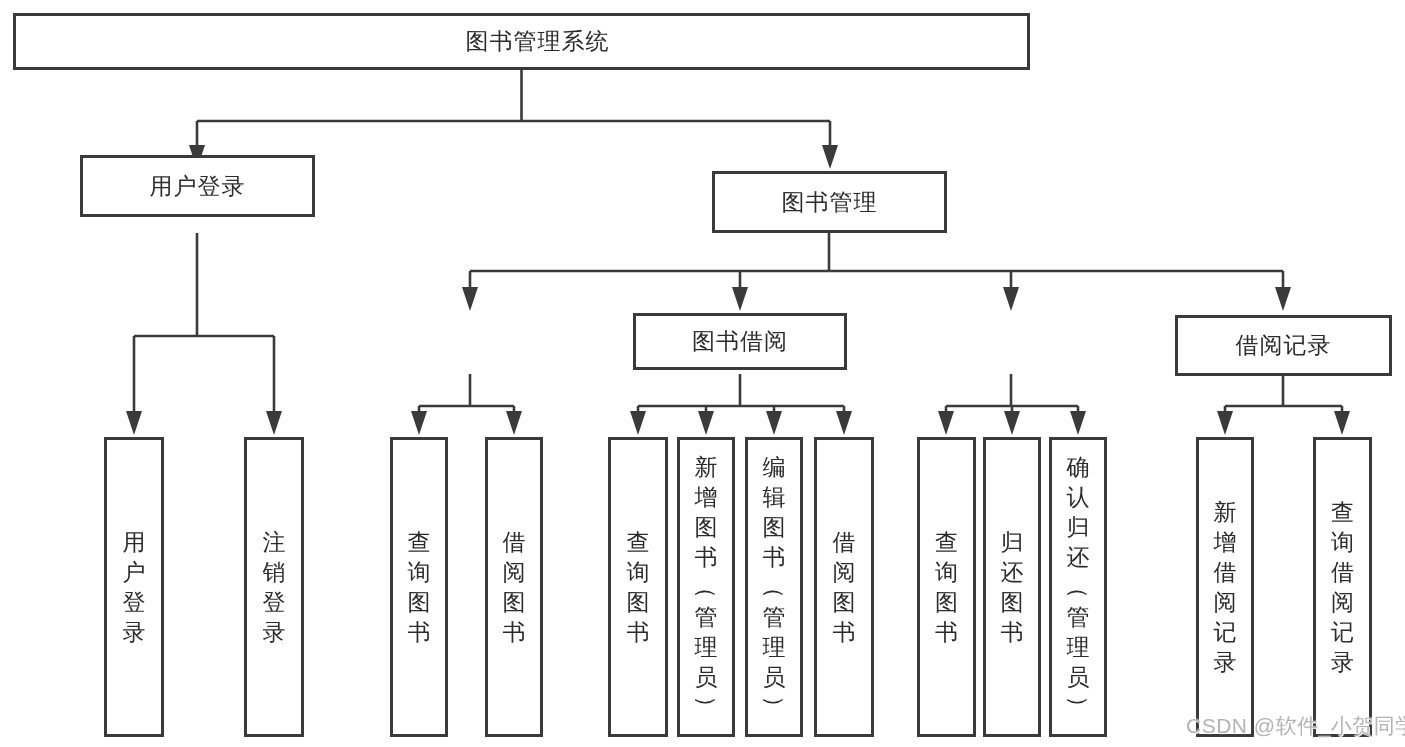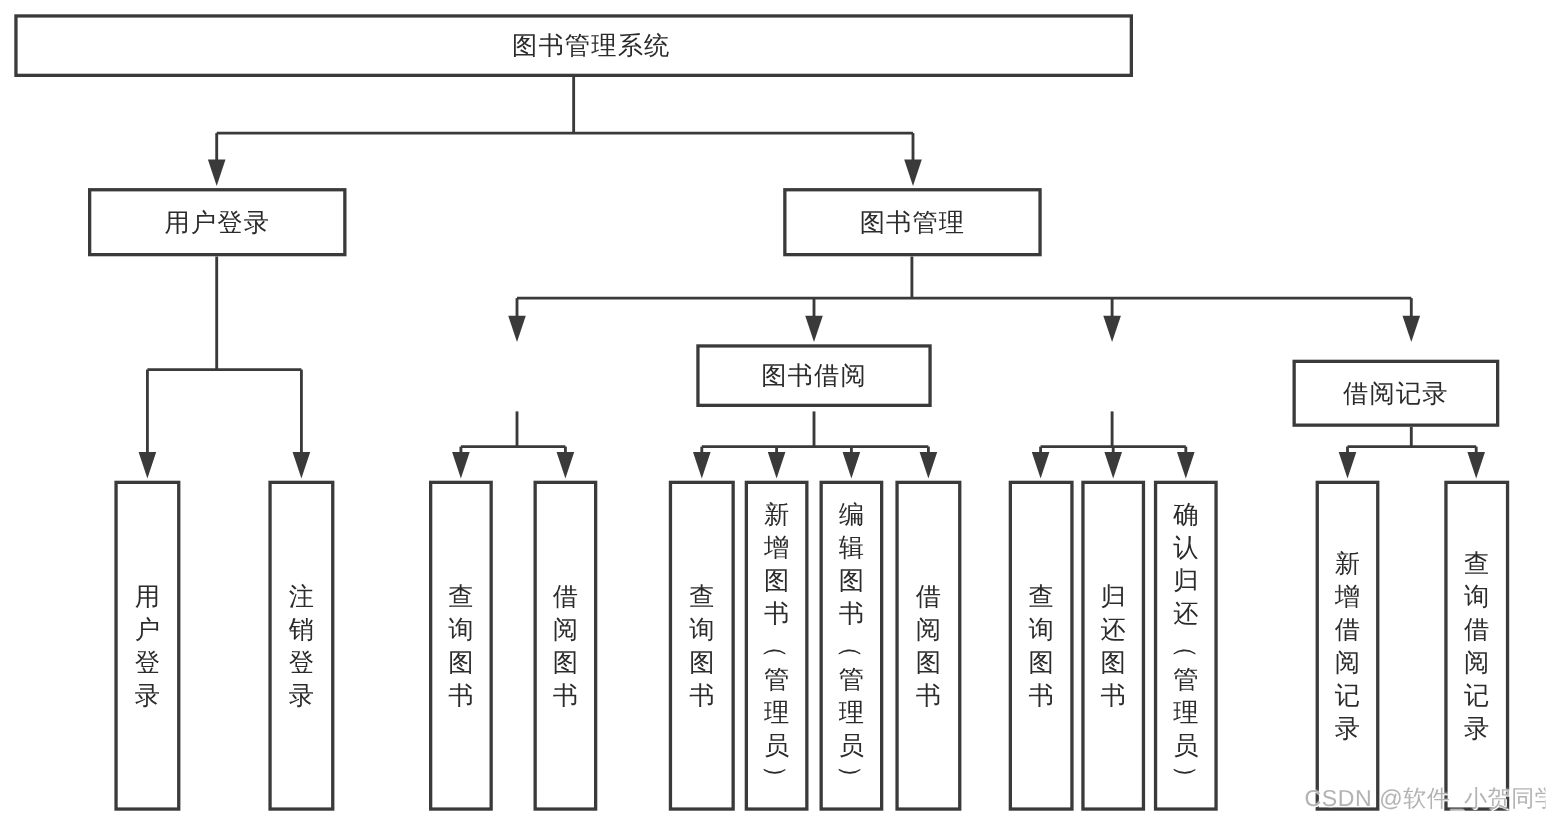--- a/index.html
+++ b/index.html
@@ -130,31 +130,31 @@
       <path d="M1342 406 V412"></path>
       <polygon points="1217,411 1233,411 1225,435"></polygon>
       <polygon points="1334,411 1350,411 1342,435"></polygon>
     </g>
   </svg>
 
   <div class="box" style="left:13px;top:13px;width:1017px;height:57px;padding-left:32px;">
     <span class="hlabel">图书管理系统</span>
   </div>
 
-  <div class="box" style="left:80px;top:171px;width:235px;height:62px;font-family:Liberation Serif, serif;">
+  <div class="box" style="left:80px;top:155px;width:235px;height:62px;font-family:Liberation Serif, serif;">
     <span class="hlabel">用户登录</span>
   </div>
   <div class="box" style="left:712px;top:171px;width:235px;height:62px;">
     <span class="hlabel">图书管理</span>
   </div>
 
   <div class="box" style="left:633px;top:313px;width:214px;height:57px;">
     <span class="hlabel">图书借阅</span>
   </div>
-  <div class="box" style="left:1175px;top:327px;width:188px;height:61px;">
+  <div class="box" style="left:1175px;top:315px;width:217px;height:61px;">
     <span class="hlabel">借阅记录</span>
   </div>
 
   <div class="box" style="left:104px;top:437px;width:60px;height:300px;">
     <span class="vtext">
         <span>用</span>
         <span>户</span>
         <span>登</span>
         <span>录</span>
       </span>

